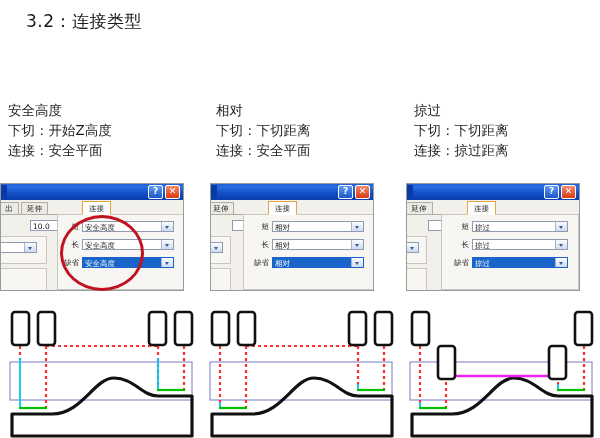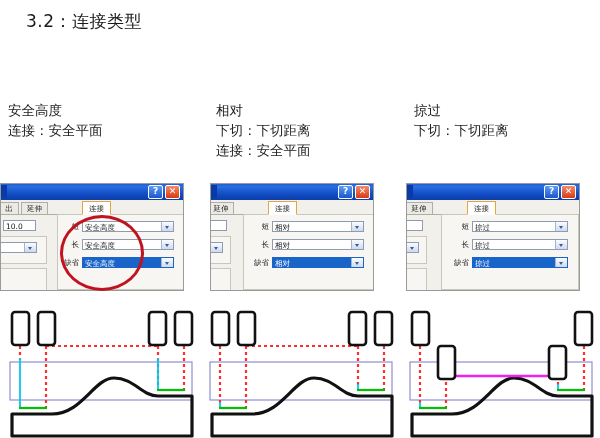--- a/index.html
+++ b/index.html
@@ -92,49 +92,51 @@
     content:"";position:absolute;left:3px;top:4px;
     border-left:2.5px solid transparent;border-right:2.5px solid transparent;
     border-top:3px solid #3b5a96;
   }
   .combo.selected{background:#1964c8;border-color:#1964c8;}
   .combo.selected .cval{color:#ffffff;}
 
   .textbox{
     position:absolute;border:1px solid #8e9bb0;background:#ffffff;
     font-size:7.5px;color:#111;line-height:11px;padding-left:2px;box-sizing:border-box;
-    overflow:hidden;white-space:nowrap;
+    overflow:hidden;white-space:nowrap;margin-left:27px;
   }
 
   .red-ellipse{
     position:absolute;border:3px solid #c1121f;border-radius:50%;
     background:transparent;z-index:9;
   }
 
   
   .diagram{position:absolute;}
   svg{display:block;}
 </style>
 </head>
 <body>
 
 <div class="abs" id="page-title">3.2：连接类型</div>
 
 <div class="abs caption" style="left:8px;top:100px;">
   <div>安全高度</div>
+  <div>下切：开始Z高度</div>
   <div>连接：安全平面</div>
 </div>
 <div class="abs caption" style="left:216px;top:100px;">
   <div>相对</div>
   <div>下切：下切距离</div>
   <div>连接：安全平面</div>
 </div>
 <div class="abs caption" style="left:414px;top:100px;">
   <div>掠过</div>
   <div>下切：下切距离</div>
+  <div>连接：掠过距离</div>
 </div>
 
 <div class="dialog" style="left:0px;top:183px;width:182px;height:106px;">
   <div class="titlebar">
     <div class="tb-left"></div>
     <div class="winbtn help" style="right:20px;">?</div>
     <div class="winbtn close" style="right:3px;">✕</div>
   </div>
 
   <div class="tabstrip" style="top:17px;">

